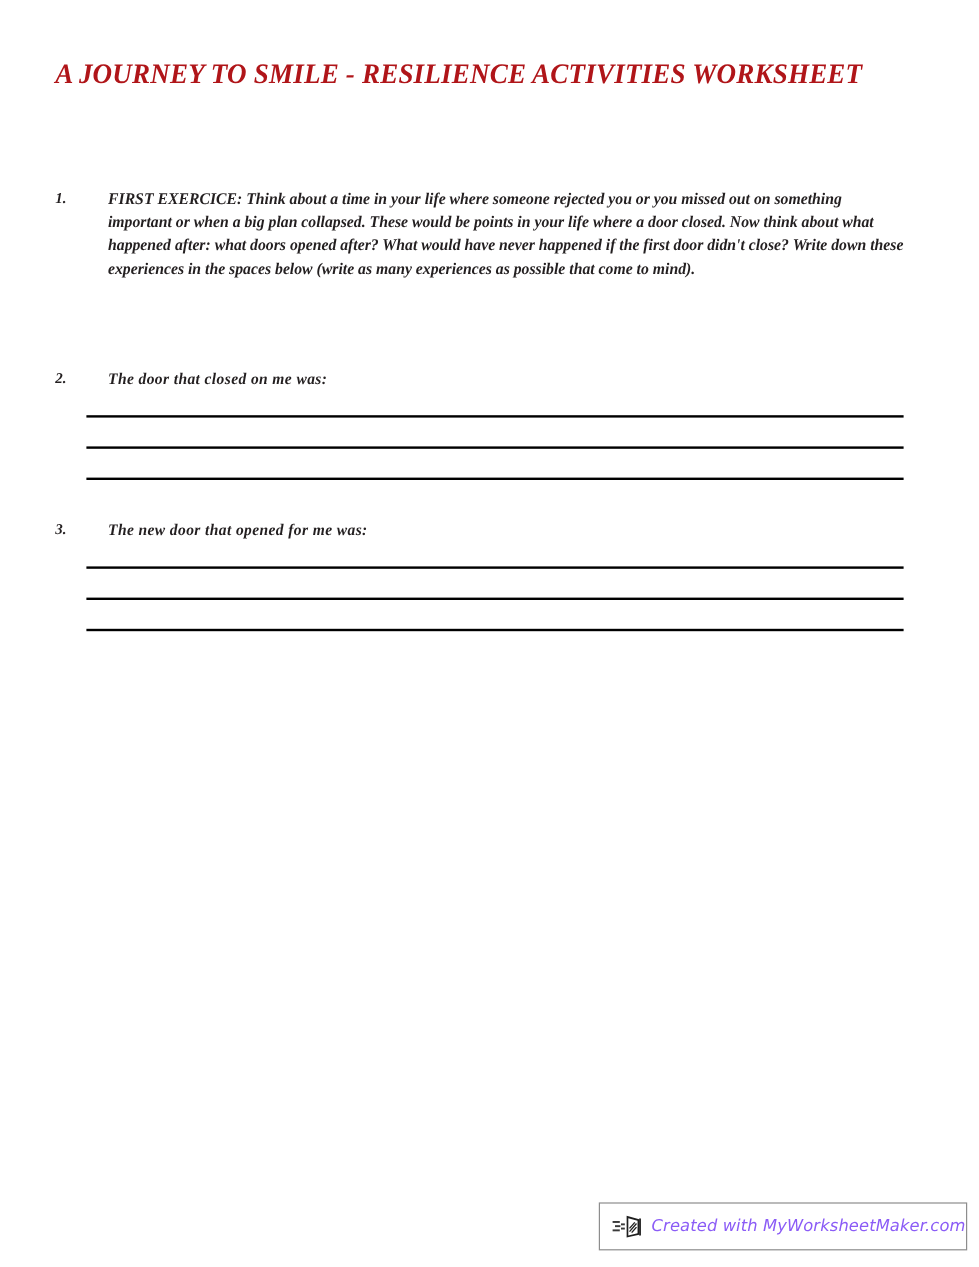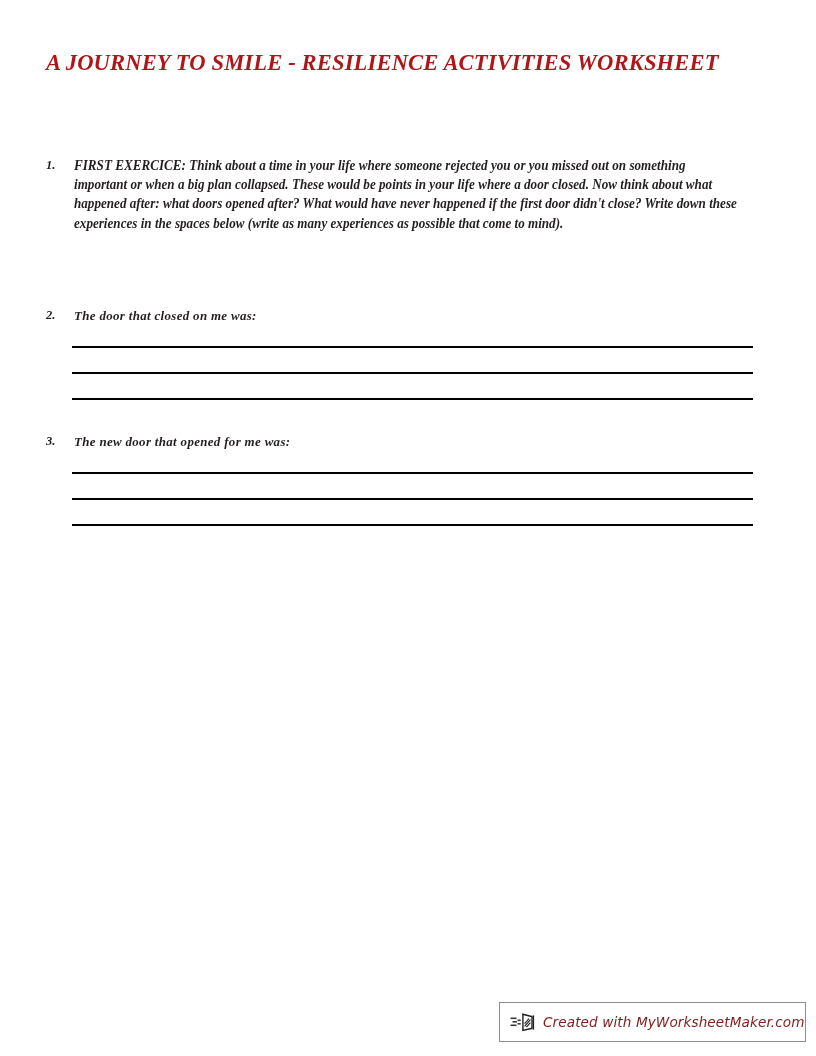--- a/index.html
+++ b/index.html
@@ -62,21 +62,21 @@
     width: 22px;
     text-align: left;
     font-family: "Liberation Serif", "DejaVu Serif", serif;
     font-weight: bold;
     font-size: 12.5px;
     color: #231f20;
     line-height: 19px;
   }
 
   .qbody {
-    margin-left: 28px;
+    margin-left: 44px;
   }
 
   .qtext {
     font-family: "Liberation Serif", "DejaVu Serif", serif;
     font-weight: bold;
     font-size: 13.6px;
     color: #231f20;
     line-height: 19.2px;
     text-align: left;
     transform: scaleX(0.965);
@@ -129,21 +129,21 @@
     width: 28px;
     height: 24px;
     flex: 0 0 auto;
     display: block;
   }
 
   .footer-text {
     margin-left: 5px;
     font-family: "DejaVu Sans", sans-serif;
     font-size: 13.6px;
-    color: #7f1d1d;
+    color: #8b5cf6;
     letter-spacing: 0.1px;
     white-space: nowrap;
   }
 </style>
 </head>
 <body>
 
 <div class="page">
 
   <div class="worksheet-title">A JOURNEY TO SMILE - RESILIENCE ACTIVITIES WORKSHEET</div>

